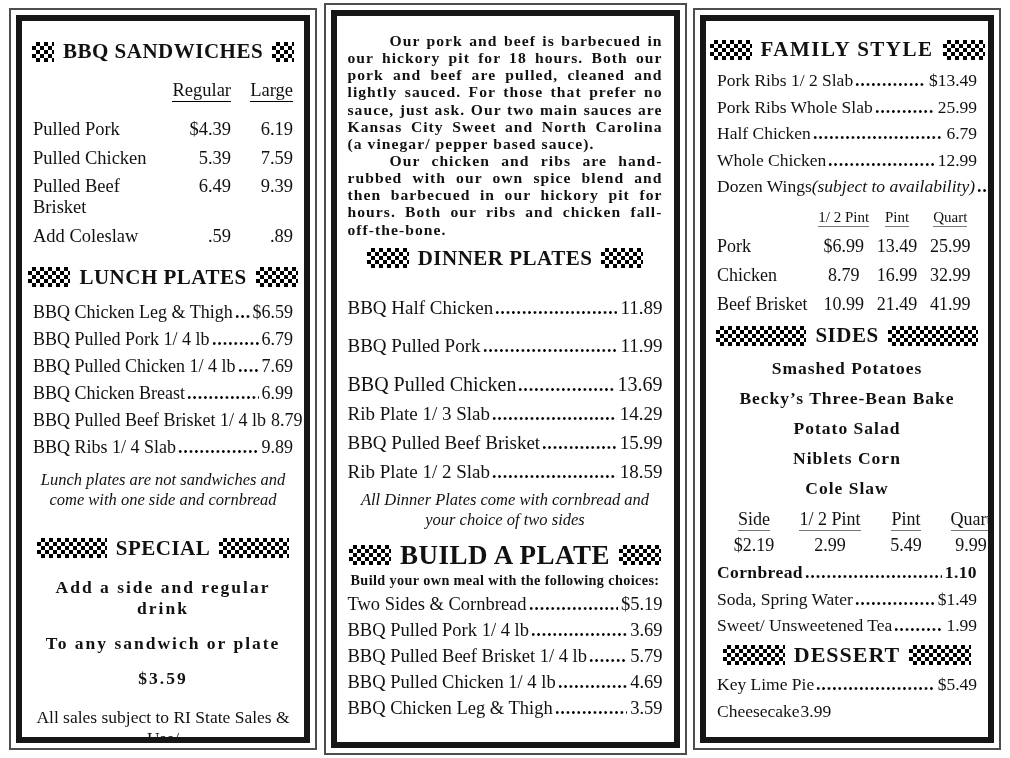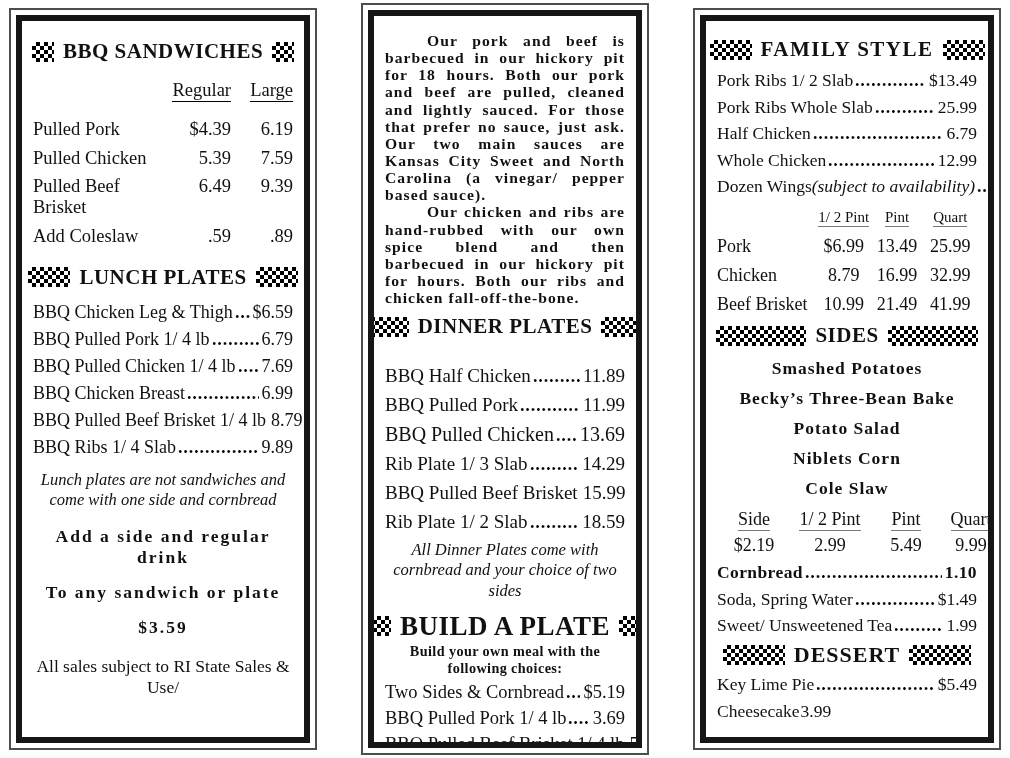--- a/index.html
+++ b/index.html
@@ -1,19 +1,19 @@
 <!DOCTYPE html>
 <html><head>
 <meta charset="utf-8">
 <style>
   html,body{margin:0;padding:0;background:#fff;}
   body{width:1010px;height:758px;font-family:"Liberation Serif",serif;color:#111;}
   .sheet{box-sizing:border-box;height:758px;display:flex;justify-content:space-between;padding:8px 9px;}
   .panel{box-sizing:border-box;width:308px;border:2px solid #4d4d4d;padding:5px;background:#fff;}
-  .panel.mid{position:relative;top:-5px;height:calc(100% + 10px);width:288px;}
+  .panel.mid{position:relative;top:-5px;height:calc(100% + 10px);width:363px;}
   .inner{box-sizing:border-box;height:100%;border:6px solid #161616;padding:8px 11px;overflow:hidden;}
   
   .ck{display:inline-block;height:20px;flex:0 0 auto;
       background-image:
         linear-gradient(45deg,#000 25%,transparent 25%,transparent 75%,#000 75%,#000),
         linear-gradient(45deg,#000 25%,transparent 25%,transparent 75%,#000 75%,#000);
       background-size:8px 8px;background-position:0 0,4px 4px;}
   .ck-s{width:22px}.ck-m{width:42px}.ck-l{width:70px}.ck-xl{width:90px}.ck-d{width:62px}
   .head{display:flex;align-items:center;justify-content:center;gap:9px;}
   .head .t{font-weight:bold;white-space:nowrap;}
@@ -131,20 +131,25 @@
           </div>
         <div class="row">
             <span>BBQ Ribs 1/ 4 Slab</span>
             <span class="dots"></span>
             <span class="pr">9.89</span>
           </div>
       </div>
 
       <div class="note-i" style="max-width:260px;margin-left:auto;margin-right:auto;">Lunch plates are not sandwiches and come with one side and cornbread</div>
 
+      <div class="head mt26">
+        <span class="ck ck-l"></span>
+        <span class="t t25">SPECIAL</span>
+        <span class="ck ck-l"></span>
+      </div>
 
       <div class="sp-line mt16">Add a side and regular drink</div>
       <div class="sp-line">To any sandwich or plate</div>
       <div class="sp-line">$3.59</div>
 
       <div class="plain-c mt18">All sales subject to RI State Sales &amp; Use/</div>
 
     </div>
   </div>
 
@@ -161,21 +166,21 @@
         <span class="t t25">DINNER PLATES</span>
         <span class="ck ck-m"></span>
       </div>
 
       <div class="mt26" style="font-size:19px;">
         <div class="row" style="font-size:19px;margin:7px 0;">
             <span>BBQ Half Chicken</span>
             <span class="dots"></span>
             <span class="pr">11.89</span>
           </div>
-        <div class="row" style="font-size:19px;margin:7px 0;">
+        <div class="row" style="font-size:19px;margin:16px 0;">
             <span>BBQ Pulled Pork</span>
             <span class="dots"></span>
             <span class="pr">11.99</span>
           </div>
         <div class="row" style="font-size:20px;margin:7px 0;">
             <span>BBQ Pulled Chicken</span>
             <span class="dots"></span>
             <span class="pr">13.69</span>
           </div>
         <div class="row" style="font-size:19px;margin:7px 0;">

